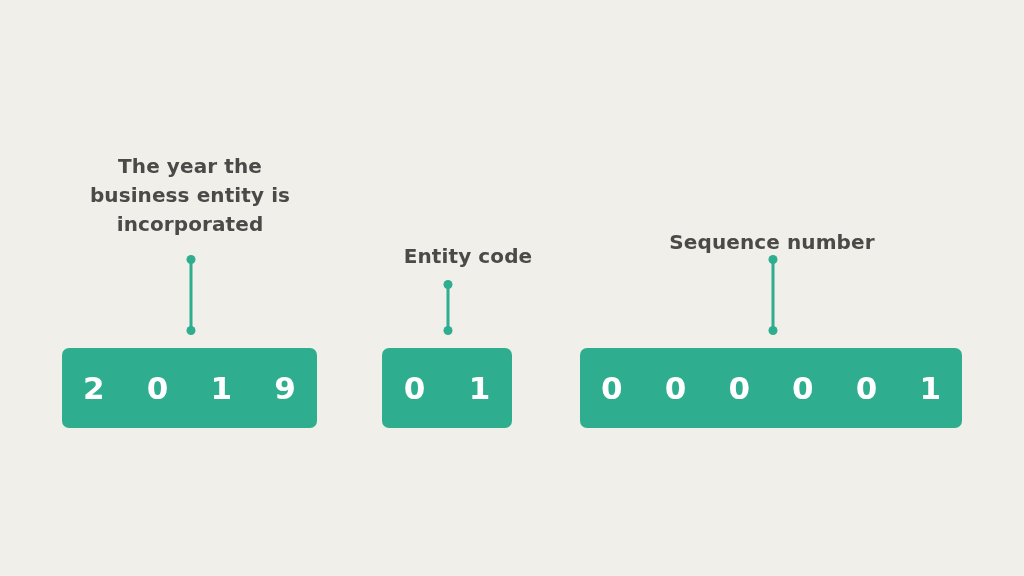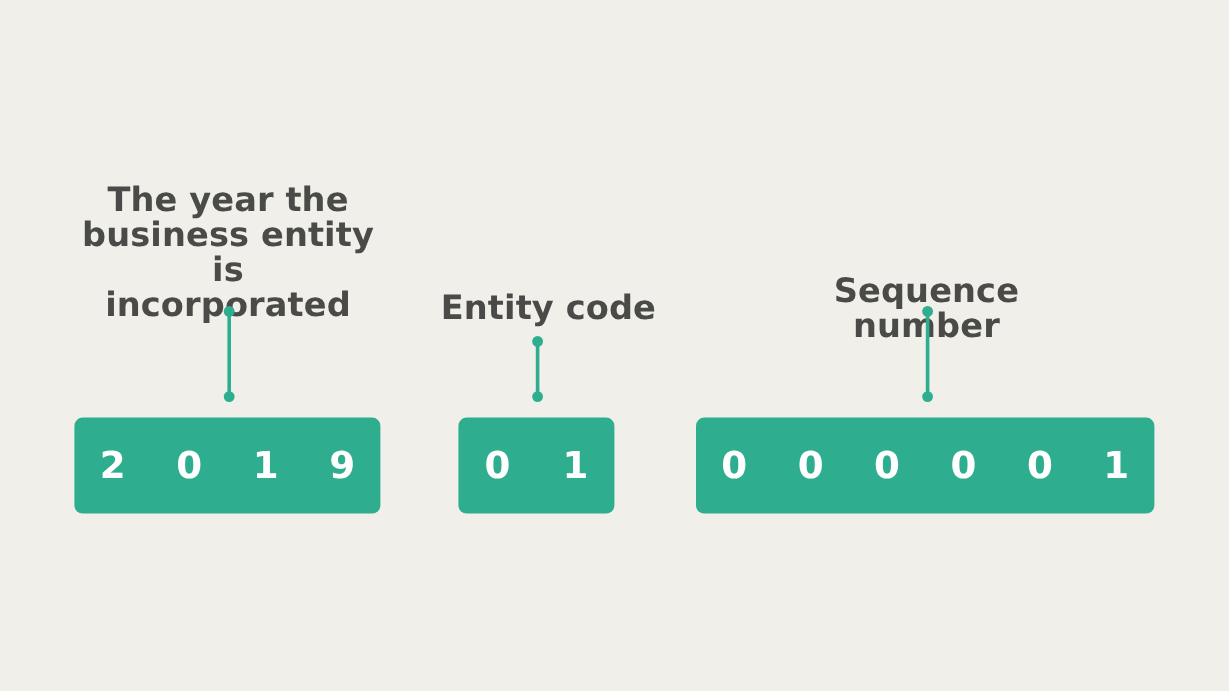--- a/index.html
+++ b/index.html
@@ -27,21 +27,21 @@
   .segment {
     position: absolute;
   }
 
   
   .seg-label {
     position: absolute;
     text-align: center;
     font-weight: bold;
     color: #4A4A48;
-    font-size: 28px;
+    font-size: 20px;
     line-height: 29px;
     letter-spacing: 0.1px;
     white-space: pre-line;
     font-family: "DejaVu Sans", sans-serif;
   }
 
   
   .connector {
     position: absolute;
   }
@@ -100,21 +100,21 @@
         <div class="conn-dot bottom"></div>
       </div>
       <div class="digit-box" style="left: 62px; top: 348px; width: 255px; height: 80px;">
         <div class="digit">2</div>
         <div class="digit">0</div>
         <div class="digit">1</div>
         <div class="digit">9</div>
       </div>
     </div>
     <div class="segment">
-      <div class="seg-label" style="left: 367px; top: 242px; width: 180px;">Entity code</div>
+      <div class="seg-label" style="left: 378px; top: 242px; width: 180px;">Entity code</div>
       <div class="connector" style="left: 443px; top: 282px; width: 9px; height: 51px;">
         <div class="conn-line"></div>
         <div class="conn-dot top"></div>
         <div class="conn-dot bottom"></div>
       </div>
       <div class="digit-box" style="left: 382px; top: 348px; width: 130px; height: 80px;">
         <div class="digit">0</div>
         <div class="digit">1</div>
       </div>
     </div>

